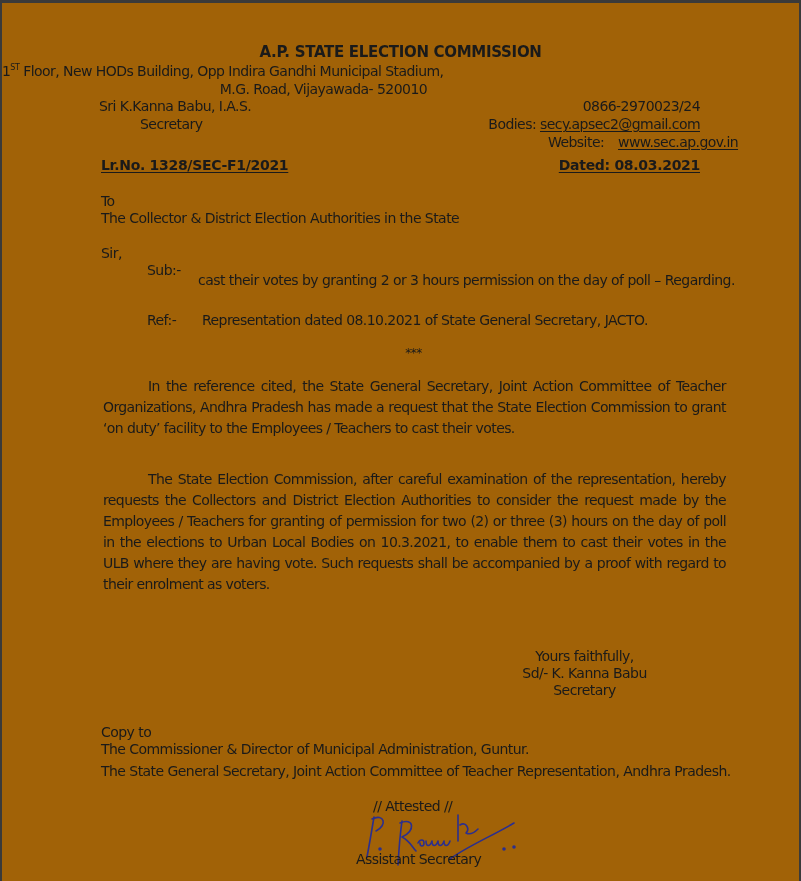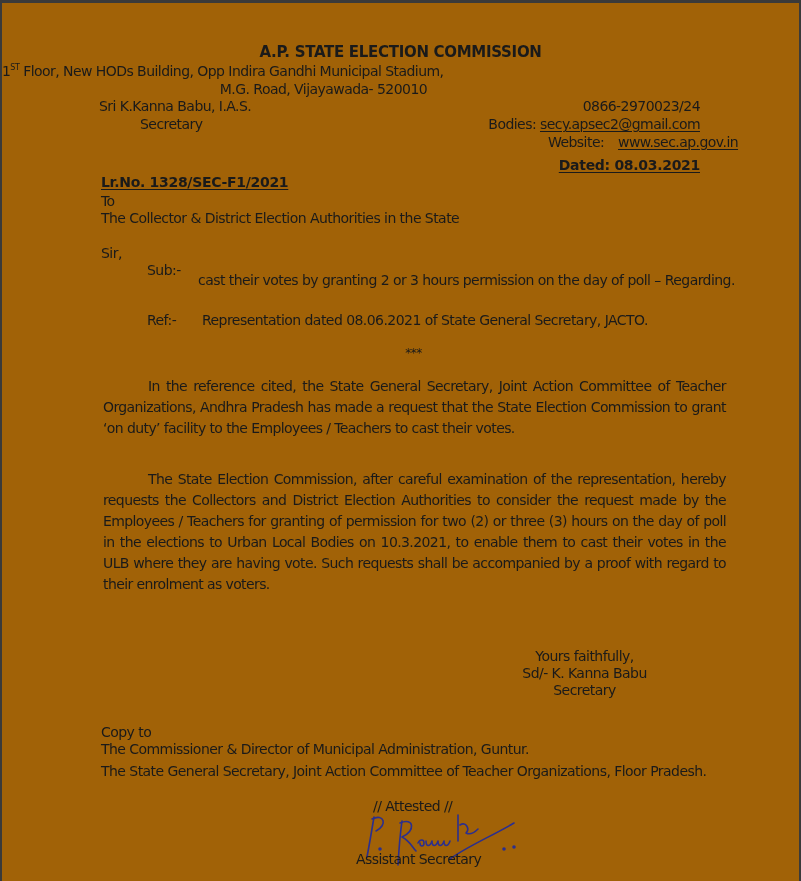--- a/index.html
+++ b/index.html
@@ -38,46 +38,46 @@
   <div class="t" style="right:99px; top:94px;">0866-2970023/24</div>
   <div class="t" style="right:99px; top:112px;">
     <span>Bodies:</span>
     <span class="u">secy.apsec2@gmail.com</span>
   </div>
   <div class="t" style="left:502px; top:130px;margin-left:44px;">
     <span>Website:</span>
     <span class="u" style="margin-left:10px;">www.sec.ap.gov.in</span>
   </div>
 
-  <div class="t b u" style="left:99px; top:170px;">Lr.No. 1328/SEC-F1/2021</div>
+  <div class="t b u" style="left:99px; top:153px;">Lr.No. 1328/SEC-F1/2021</div>
   <div class="t b u" style="right:99px; top:153px;">Dated: 08.03.2021</div>
 
   <div class="t" style="left:99px; top:189px;">To</div>
   <div class="t" style="left:99px; top:206px;">The Collector &amp; District Election Authorities in the State</div>
   <div class="t" style="left:99px; top:241px;">Sir,</div>
 
   <div class="t" style="left:145px; top:258px;">Sub:-</div>
   <div class="t" style="left:196px; top:268px;">cast their votes by granting 2 or 3 hours permission on the day of poll – Regarding.</div>
 
   <div class="t" style="left:145px; top:308px;">Ref:-</div>
-  <div class="t" style="left:200px; top:308px;">Representation dated 08.06.2021 of State General Secretary, JACTO.</div>
+  <div class="t" style="left:200px; top:308px;">Representation dated 08.10.2021 of State General Secretary, JACTO.</div>
 
   <div class="t c" style="left:0; width:823px; text-align:center; top:341px; font-size:12px;">***</div>
 
   <p class="para" style="top:373px;"><span class="indent"></span><span>In the reference cited, the State General Secretary,  Joint Action Committee of Teacher Organizations, Andhra Pradesh has made a request that the State Election Commission to grant ‘on duty’ facility to the Employees / Teachers to cast their votes.</span></p>
 
   <p class="para" style="top:466px;"><span class="indent"></span><span>The State Election Commission, after careful examination of the representation, hereby requests the Collectors and District Election Authorities to consider the request made by the Employees / Teachers for granting of permission for two (2) or three (3) hours on the day of poll in the elections to Urban Local Bodies on 10.3.2021, to enable them to cast their votes in the ULB where they are having vote.   Such requests shall be accompanied by a proof with regard to their enrolment as voters.</span></p>
 
   <div class="t c" style="left:500px; width:165px; text-align:center; top:661px;">Sd/- K. Kanna Babu</div>
   <div class="t c" style="left:500px; width:165px; text-align:center; top:644px;">Yours faithfully,</div>
   <div class="t c" style="left:500px; width:165px; text-align:center; top:678px;">Secretary</div>
 
   <div class="t" style="left:99px; top:720px;">Copy to</div>
   <div class="t" style="left:99px; top:737px;">The Commissioner &amp; Director of Municipal Administration, Guntur.</div>
-  <div class="t" style="left:99px; top:759px;">The State General Secretary, Joint Action Committee of Teacher Organizations, Floor Pradesh.</div>
+  <div class="t" style="left:99px; top:759px;">The State General Secretary, Joint Action Committee of Teacher Representation, Andhra Pradesh.</div>
 
   <div class="t" style="left:371px; top:794px;">// Attested //</div>
   <svg class="sig" width="170" height="58" viewBox="0 0 170 58">
     <g fill="none" stroke="#2b2f8f" stroke-width="1.6" stroke-linecap="round" stroke-linejoin="round">
       <path d="M20 6 C18 18 16 30 13 46"></path>
       <path d="M18 8 C30 2 34 14 22 20"></path>
       <circle cx="26" cy="38" r="1" fill="#2b2f8f"></circle>
       <path d="M48 10 C46 24 45 36 44 54"></path>
       <path d="M46 12 C60 6 62 20 48 26 C56 30 58 36 62 40"></path>
       <path d="M64 32 C66 28 70 28 70 32 C70 36 66 36 66 32 M72 30 C72 36 76 36 78 30 C78 36 82 36 84 30 C84 36 88 36 90 30 C90 36 94 36 96 30"></path>

